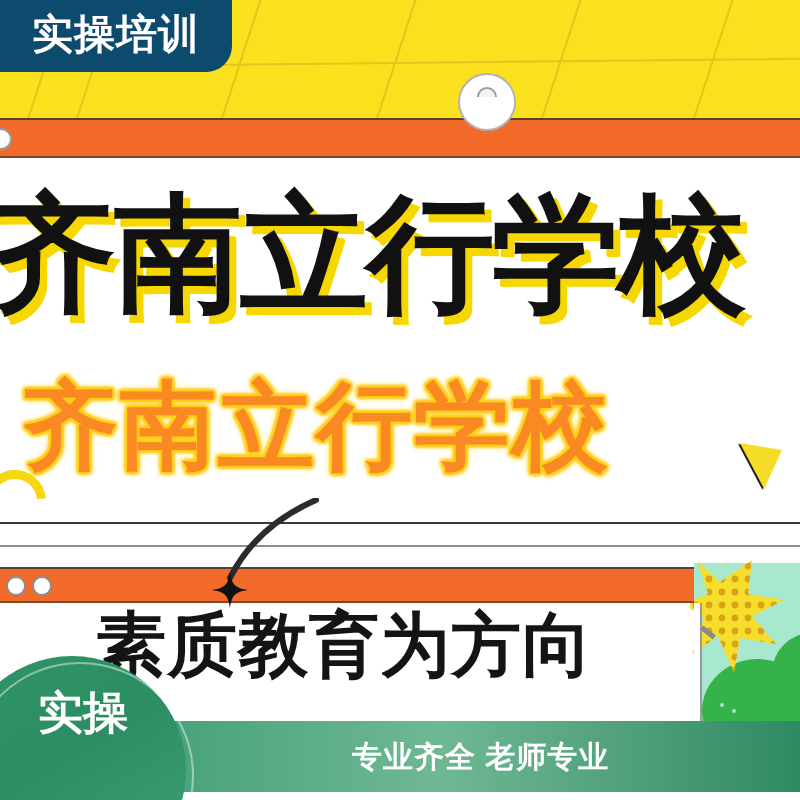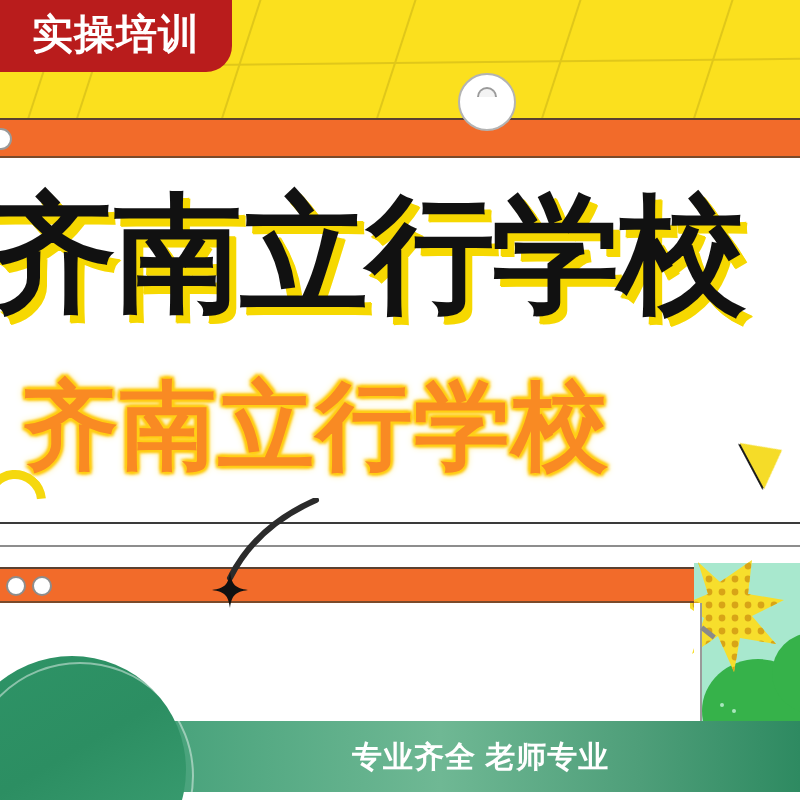--- a/index.html
+++ b/index.html
@@ -36,21 +36,21 @@
   .yl-d3 { left: 395px; top: -20px; width: 2px; height: 160px; transform: rotate(18deg); }
   .yl-d4 { left: 560px; top: -20px; width: 2px; height: 160px; transform: rotate(18deg); }
   .yl-d5 { left: 712px; top: -20px; width: 2px; height: 160px; transform: rotate(18deg); }
   .yl-d6 { left: 30px; top: 50px; width: 2px; height: 120px; transform: rotate(18deg); }
 
   
   .tab-badge {
     position: absolute;
     left: 0; top: 0;
     width: 232px; height: 72px;
-    background: #b91c1c;
+    background: #0c4a6e;
     border-bottom-right-radius: 26px;
     display: flex;
     align-items: center;
     justify-content: center;
     z-index: 6;
   }
   .tab-badge-text {
     color: #ffffff;
     font-size: 41px;
     font-weight: 700;
@@ -396,23 +396,25 @@
   </div>
 
   <svg class="curve-stem" viewBox="0 0 100 84">
     <path d="M92 2 C 60 16, 26 40, 6 80" stroke="#2b2b2b" stroke-width="6" fill="none" stroke-linecap="round"></path>
   </svg>
 
   <svg class="sparkle" viewBox="0 0 36 36">
     <path d="M18 0 C 20 13, 23 16, 36 18 C 23 20, 20 23, 18 36 C 16 23, 13 20, 0 18 C 13 16, 16 13, 18 0 Z" fill="#111111"></path>
   </svg>
 
+  <div class="tagline">素质教育为方向</div>
 
   <div class="bottom-strip">
     <span class="bottom-strip-text">专业齐全 老师专业</span>
   </div>
 
   <div class="circle-badge"></div>
   <div class="circle-badge-ring"></div>
   <div class="circle-badge-text">
+    <span class="cb-line">实操</span>
   </div>
 
 </div>
 
 </body></html>

